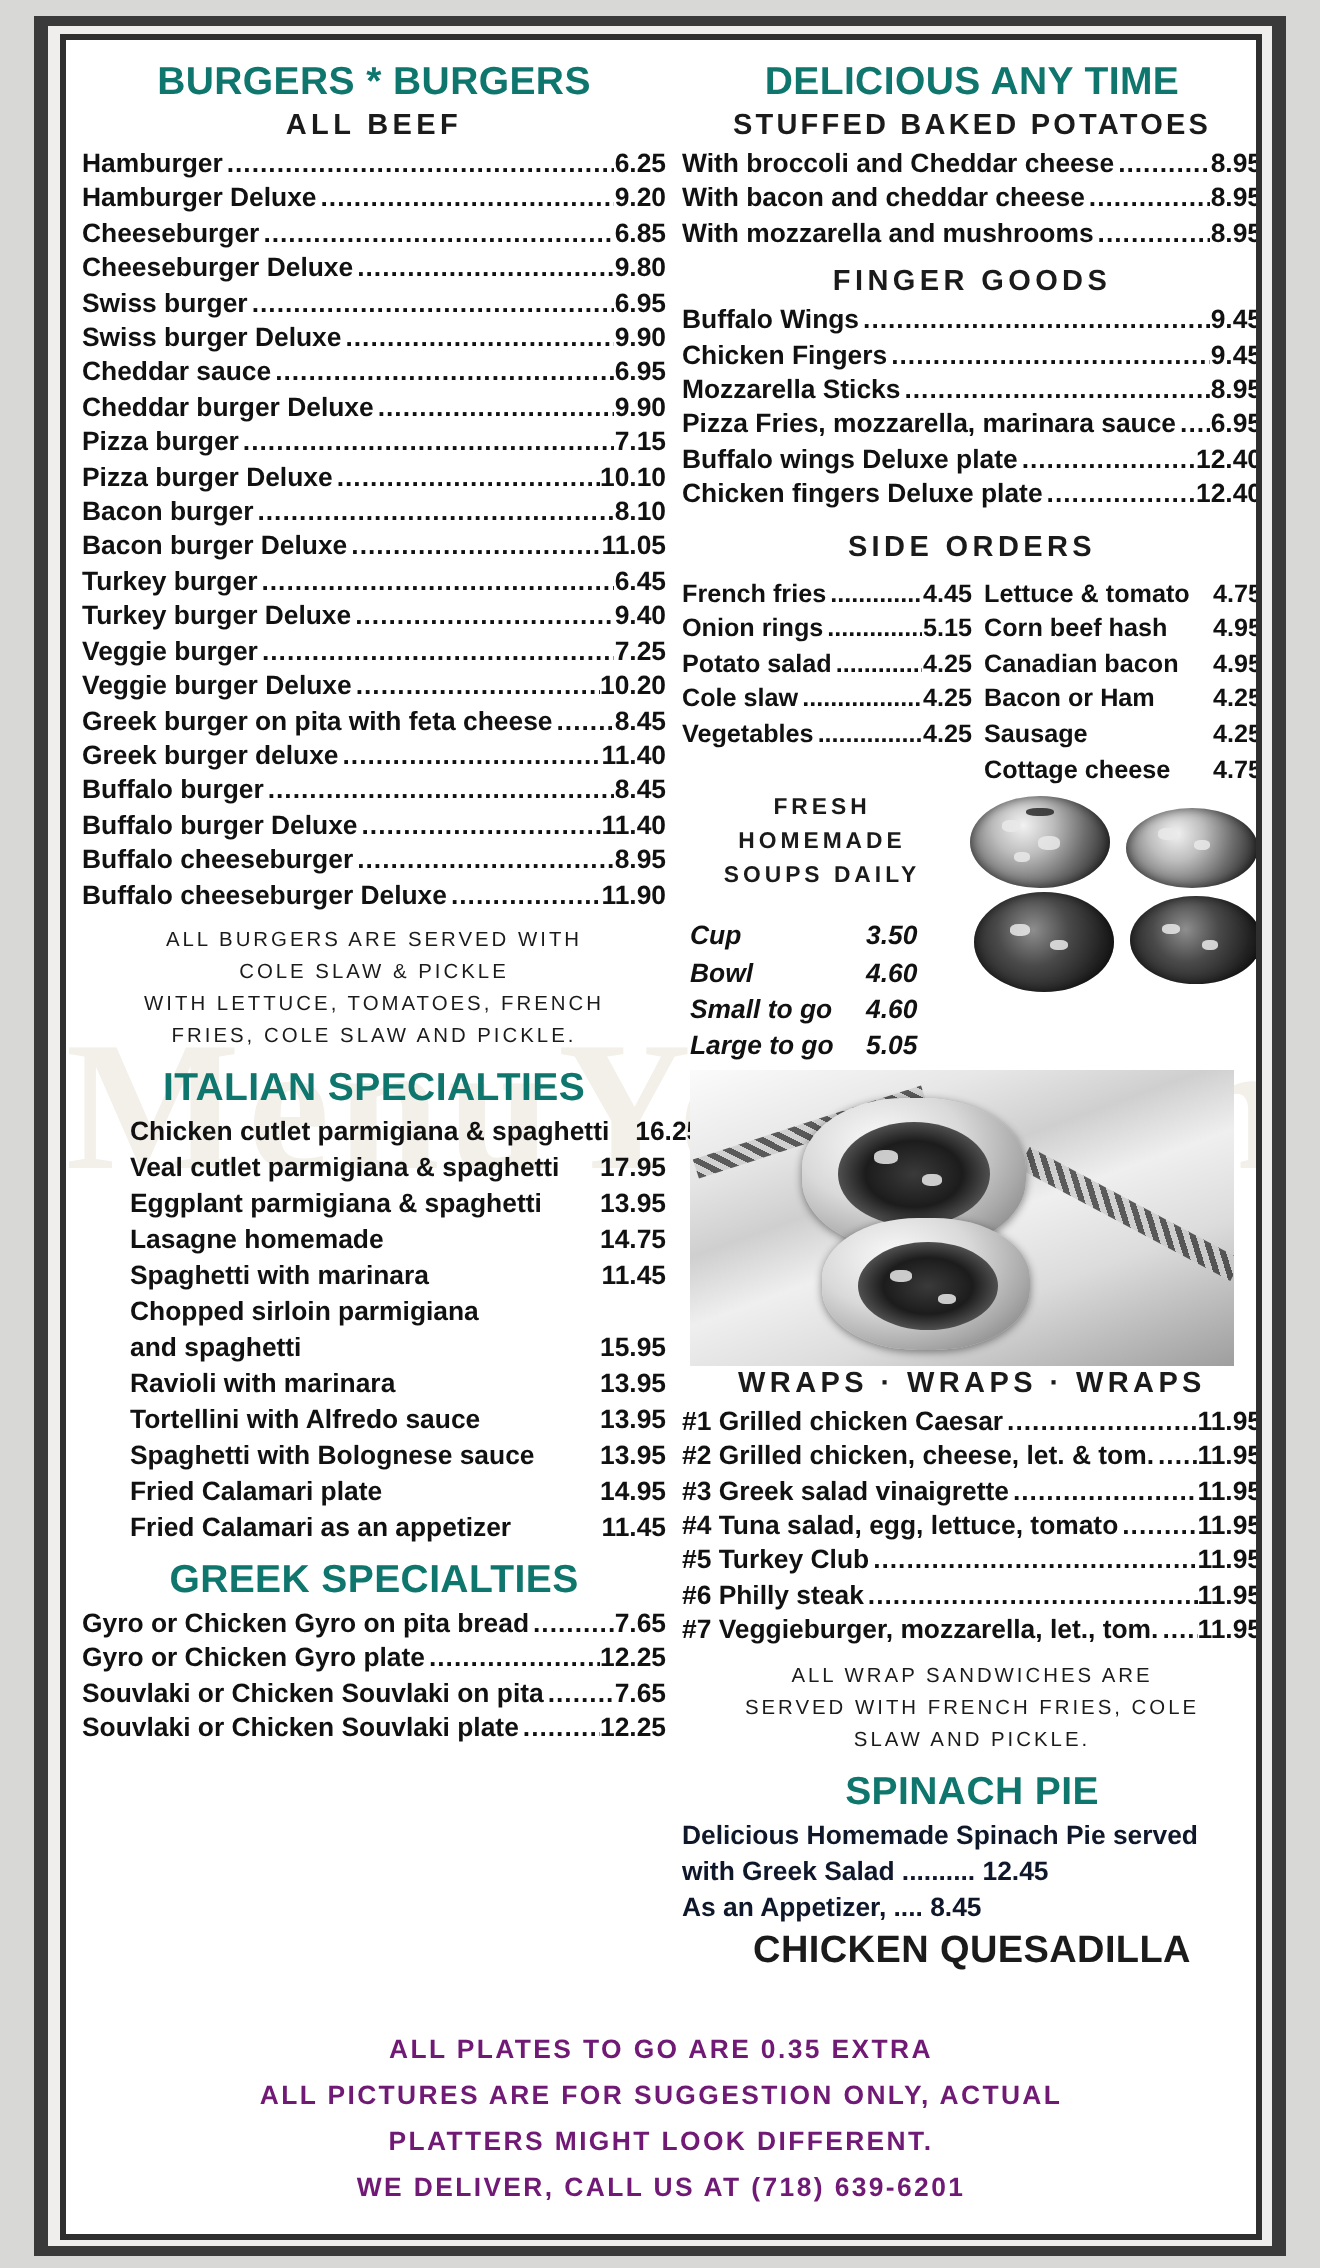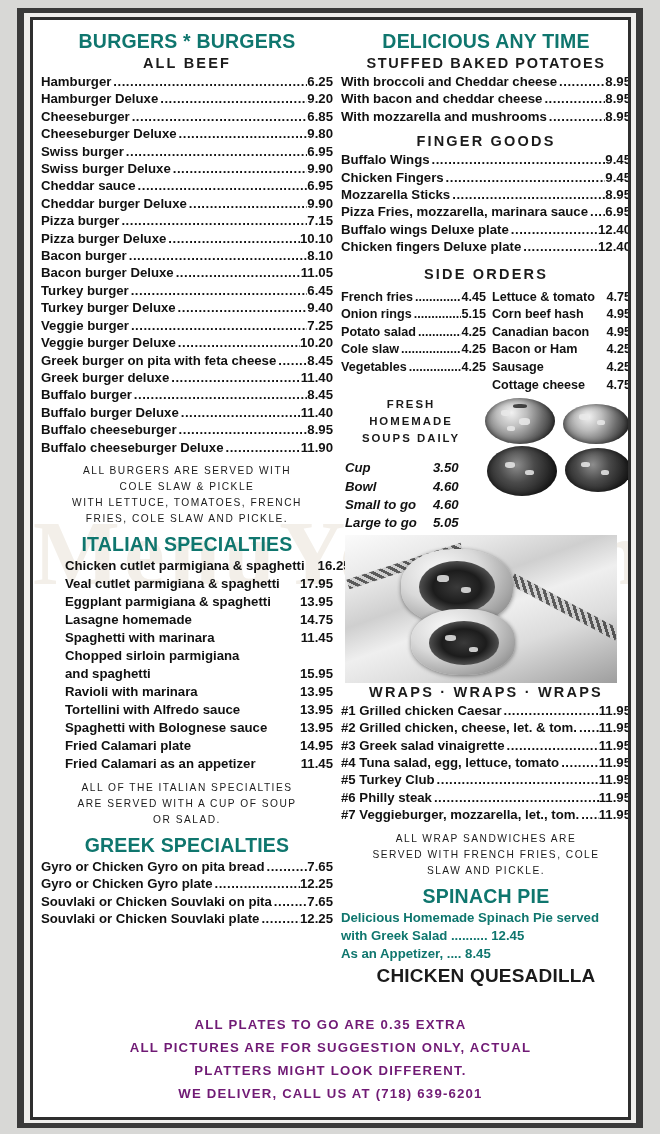--- a/index.html
+++ b/index.html
@@ -266,21 +266,21 @@
     font-size: 19px;
     font-weight: bold;
     color: #1b1b1b;
     letter-spacing: 0.2px;
     margin: 2px 0 0 0;
   }
   .para {
     font-size: 13.2px;
     font-weight: bold;
     line-height: 18.2px;
-    color: #0f766e;
+    color: #0f172a;
   }
 </style>
 </head>
 <body>
 
 <div id="page">
   <div id="frame-outer"></div>
   <div id="frame-inner-gap"></div>
 
   <div id="sheet">
@@ -459,25 +459,20 @@
               <div class="prow">
                 <span class="nm">Fried Calamari  plate</span>
                 <span class="pr">14.95</span>
               </div>
               <div class="prow">
                 <span class="nm">Fried Calamari as an appetizer</span>
                 <span class="pr">11.45</span>
               </div>
             </div>
 
-          <div class="note" id="italian-note">
-              <div>ALL OF THE ITALIAN SPECIALTIES</div>
-              <div>ARE SERVED WITH A CUP OF SOUP</div>
-              <div>OR SALAD.</div>
-            </div>
 
           <h1 class="mainhead">GREEK SPECIALTIES</h1>
           <div id="greek-list">
               <div class="row">
                 <span class="nm">Gyro or Chicken Gyro on pita bread</span>
                 <span class="dots">......................................................................</span>
                 <span class="pr">7.65</span>
               </div>
               <div class="row">
                 <span class="nm">Gyro or Chicken Gyro plate</span>

